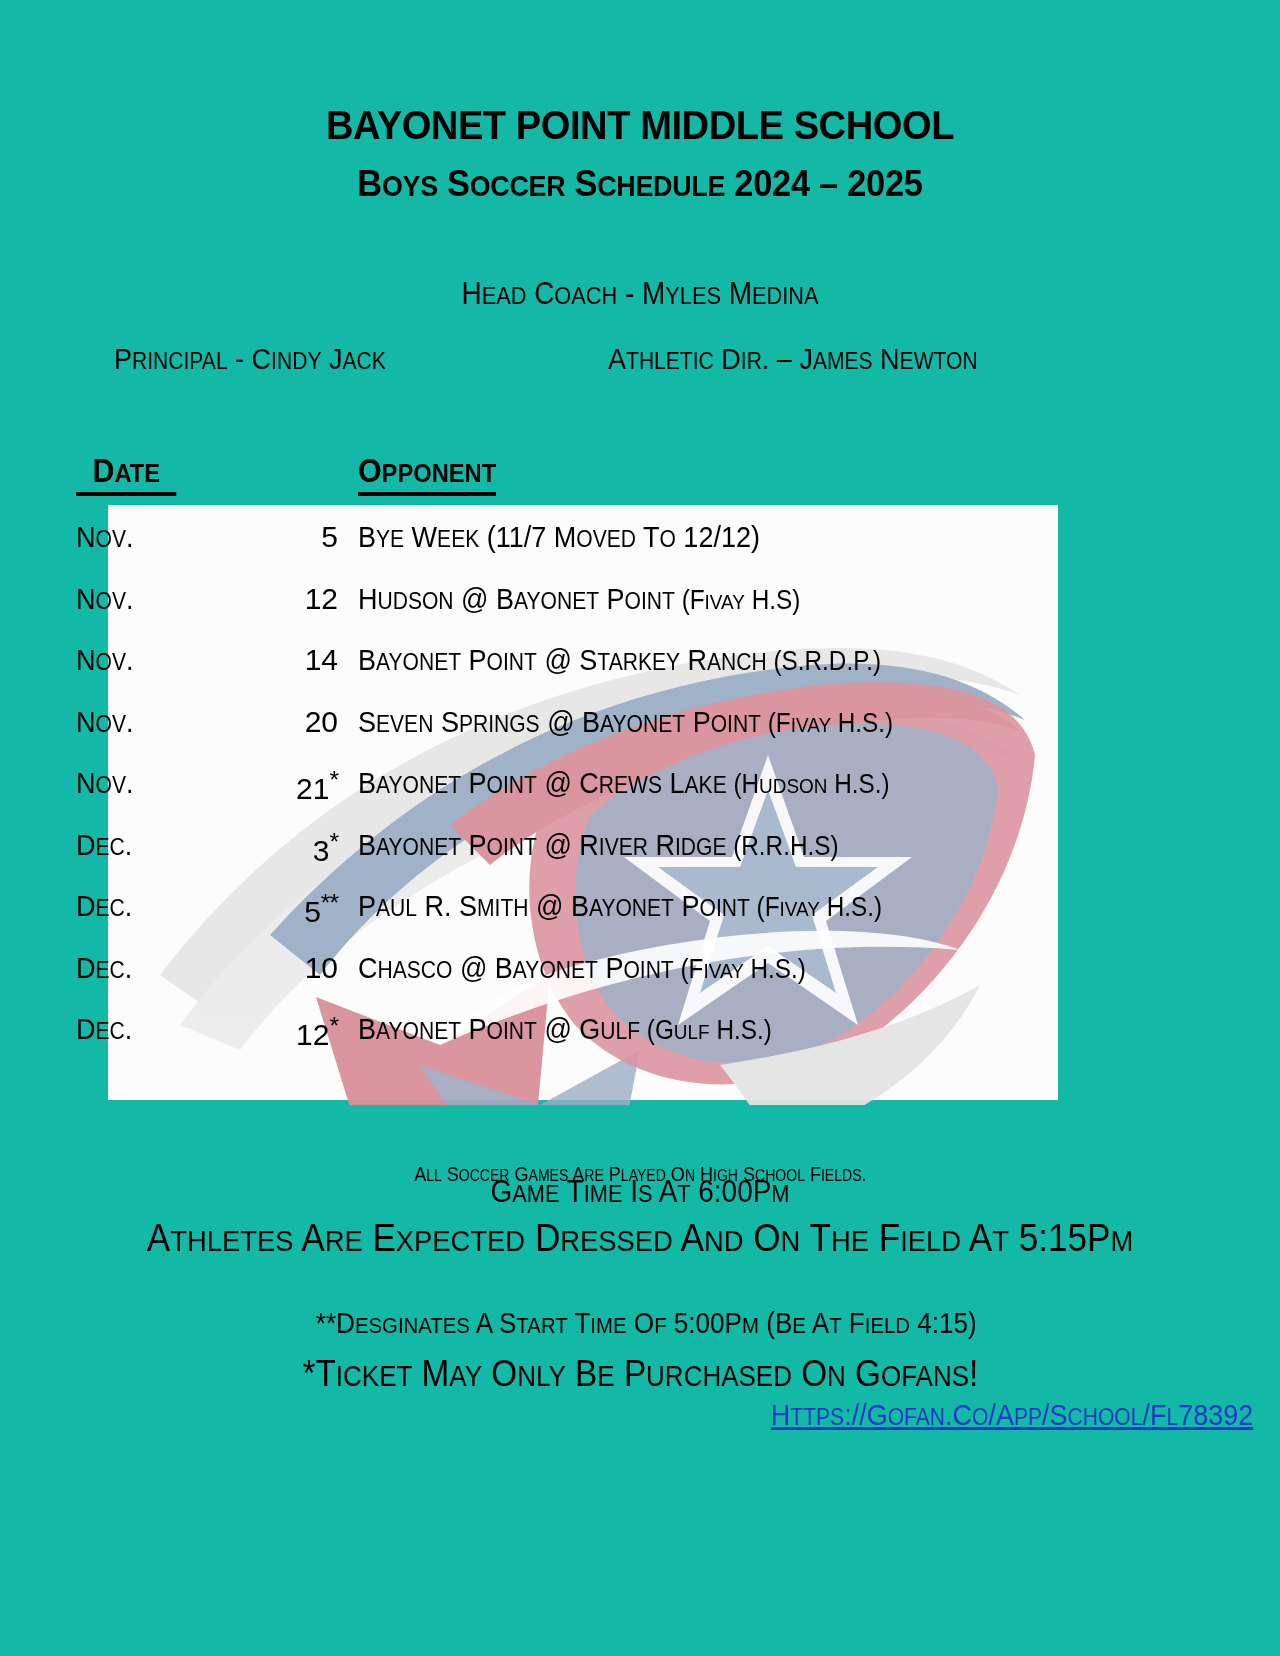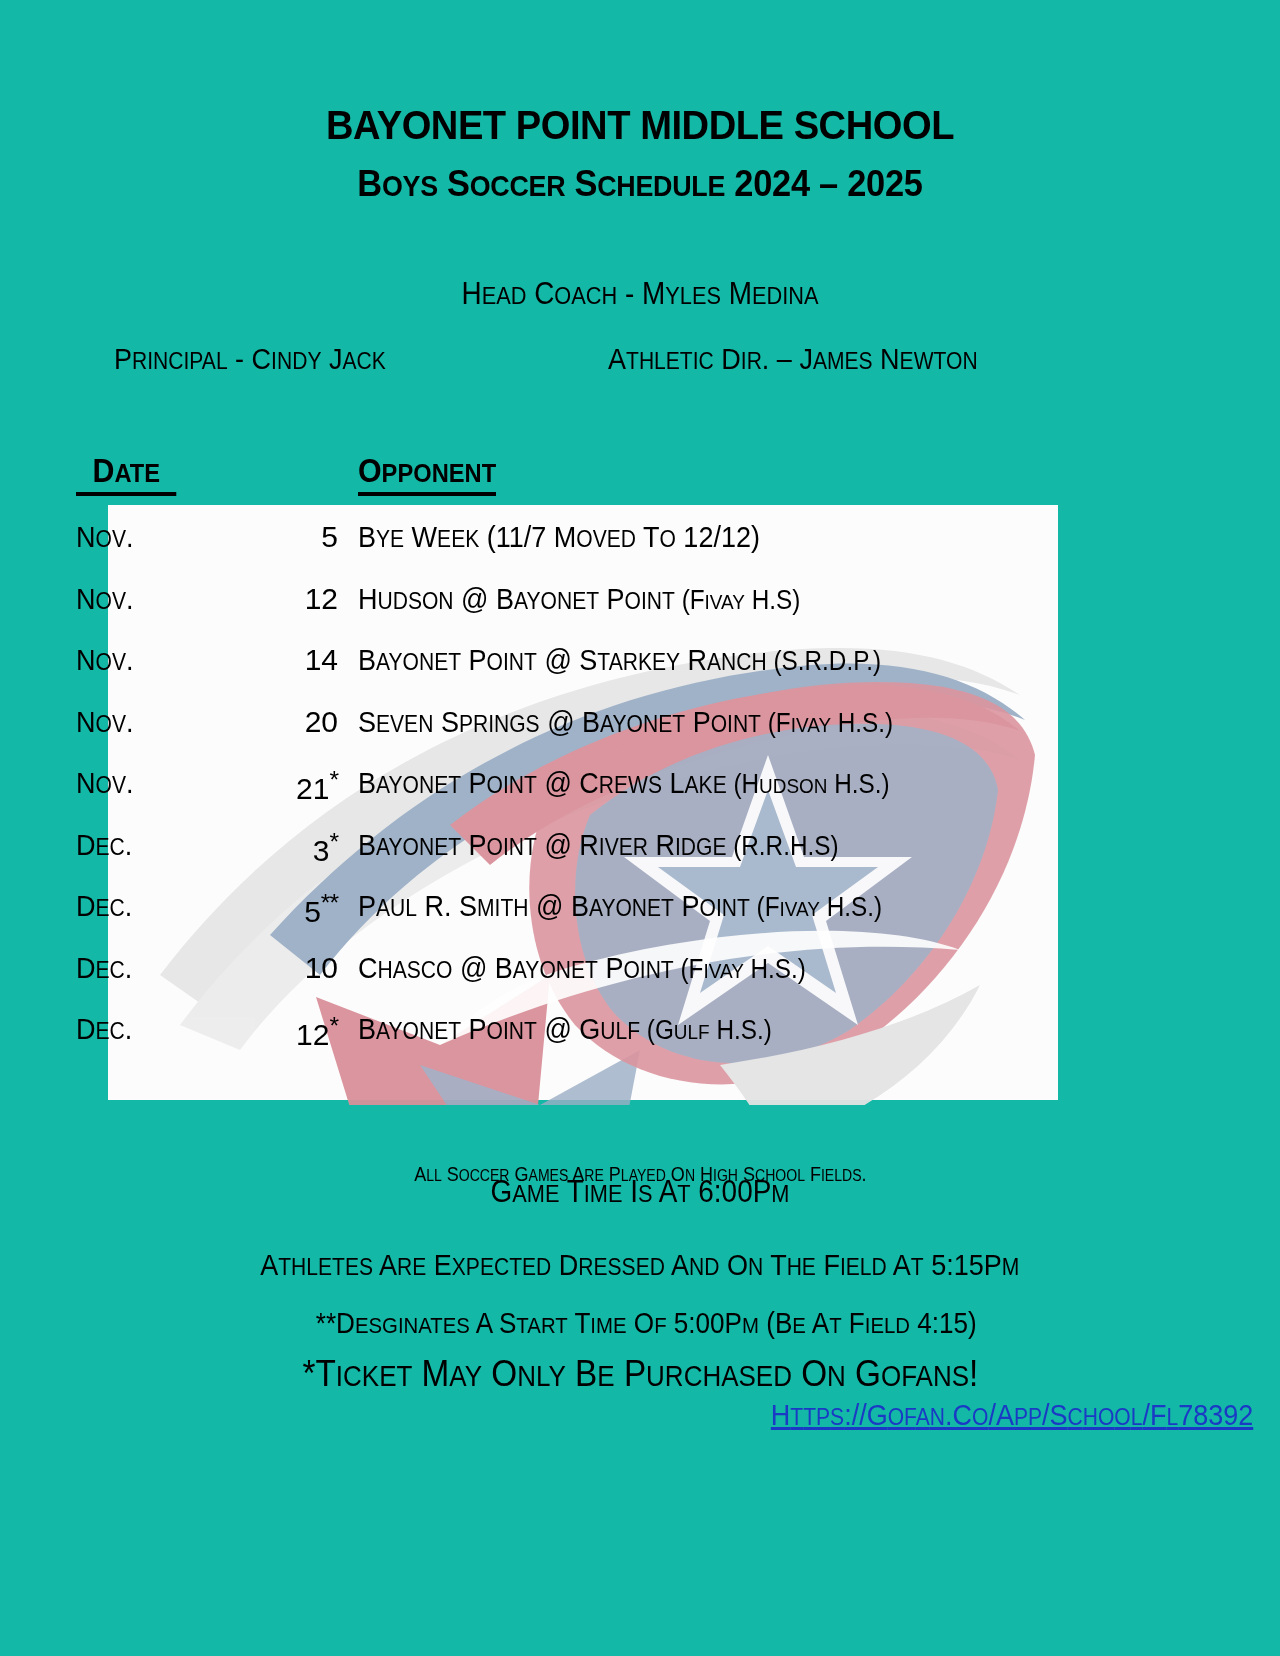--- a/index.html
+++ b/index.html
@@ -187,21 +187,21 @@
     left: 0; right: 0;
     text-align: center;
     white-space: nowrap;
   }
   .note-inner {
     display: inline-block;
     transform: scaleX(0.9);
   }
   .note-1 { top: 1174px; font-size: 31px; }
   .note-2 { top: 1163px; font-size: 20px; }
-  .note-3 { top: 1216px; font-size: 30px; margin-top: 32px; }
+  .note-3 { top: 1216px; font-size: 39px; }
   .note-4 { top: 1307px; font-size: 29px; padding-left: 12px; }
   .note-5 { top: 1353px; font-size: 37px; }
   .note-6 { top: 1398px; font-size: 30px; text-align: right; }
   .link {
     color: #1a39c4;
     text-decoration: underline;
     text-underline-offset: 2px;
   }
 </style>
 </head>

